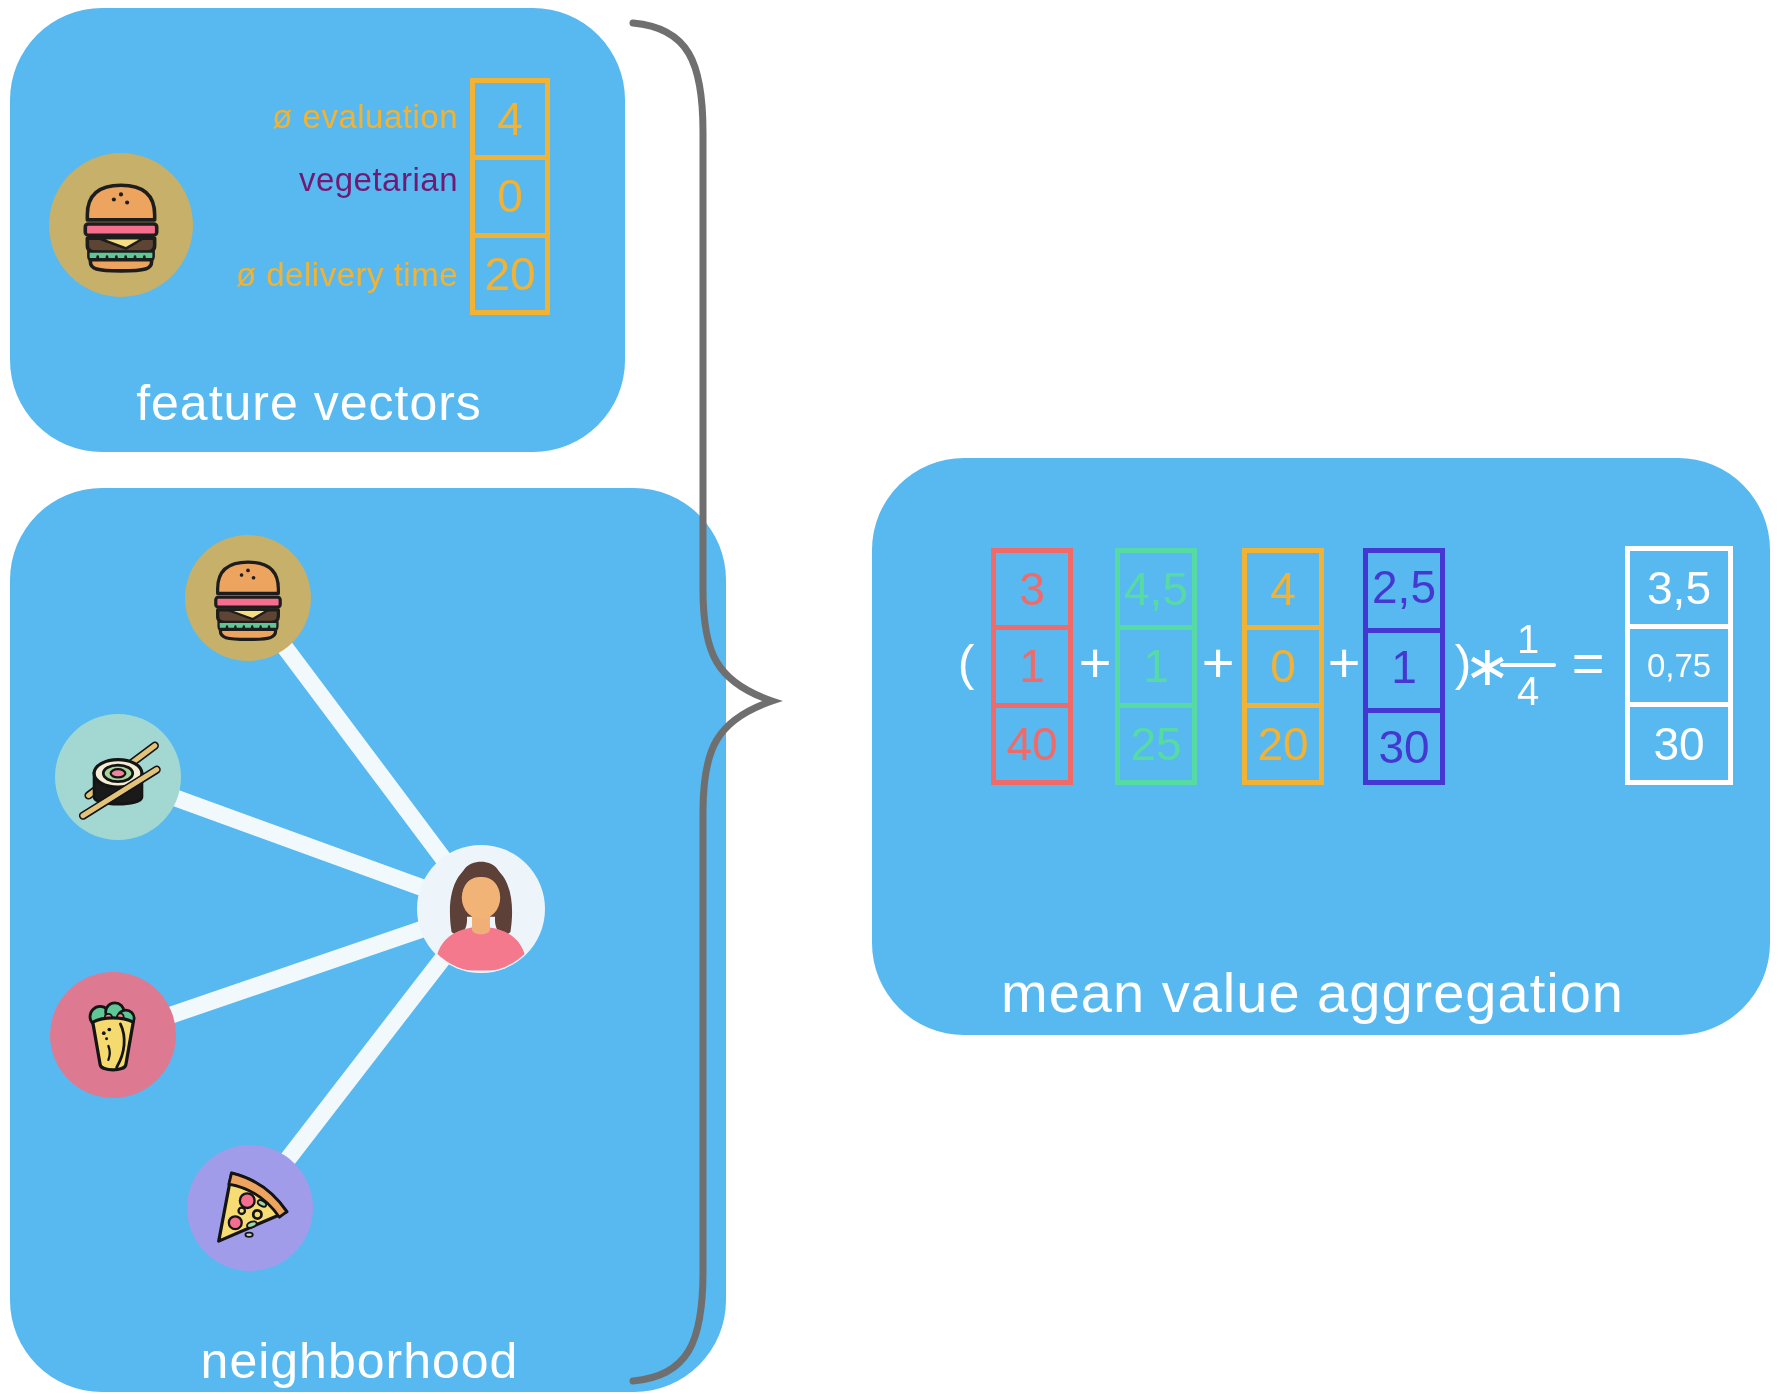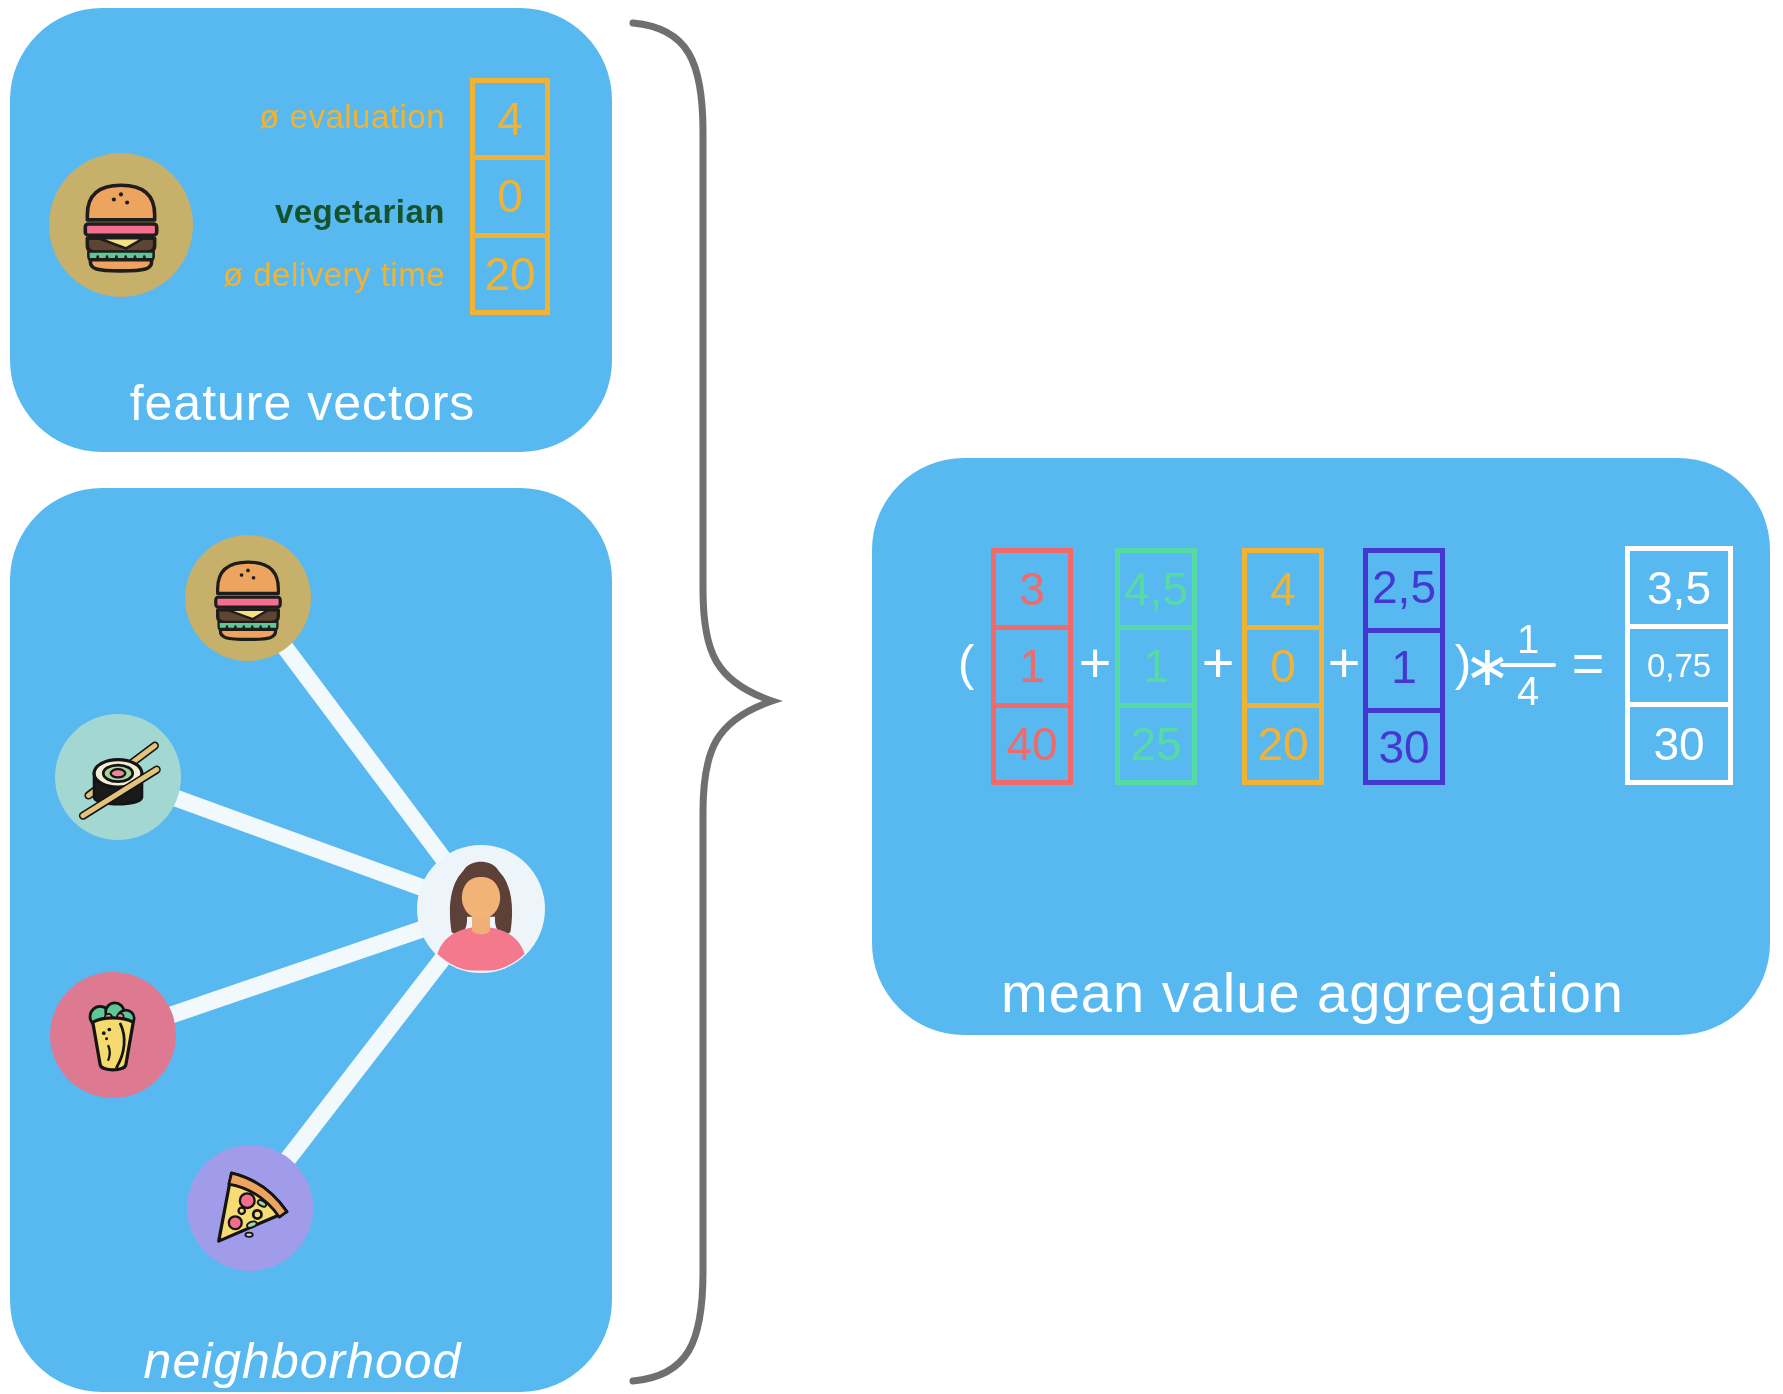--- a/index.html
+++ b/index.html
@@ -2,21 +2,21 @@
 <html><head>
 <meta charset="utf-8">
 <style>
   html,body{margin:0;padding:0;background:#ffffff;}
   .stage{
     position:relative;width:1783px;height:1394px;overflow:hidden;
     font-family:"Liberation Sans","DejaVu Sans",sans-serif;
   }
   .panel{position:absolute;border-radius:92px;}
   #panel-features{left:10px;top:8px;width:602px;height:444px;}
-  #panel-neighborhood{left:10px;top:488px;width:602px;height:904px;font-style:italic;}
+  #panel-neighborhood{left:10px;top:488px;width:716px;height:904px;}
   #panel-aggregation{left:872px;top:458px;width:898px;height:577px;}
 
   .panel-title{
     position:absolute;left:0;right:17px;text-align:center;color:#fff;
     font-size:50px;letter-spacing:1px;line-height:1.1;font-weight:400;
   }
   #panel-features .panel-title{top:368px;}
   #panel-neighborhood .panel-title{top:846px;}
   #panel-aggregation .panel-title{top:488px;font-size:56px;margin-top:16px;}
 
@@ -64,42 +64,42 @@
   .eq-vec{top:90px;width:82px;height:237px;}
 
   svg{display:block;}
   #brace-svg{position:absolute;left:0;top:0;pointer-events:none;}
 </style>
 </head>
 <body>
 
 <div class="stage">
 
-  <section class="panel" id="panel-features" style="background-color: rgb(87, 185, 240);">
+  <section class="panel" id="panel-features" style="background-color: rgb(87, 185, 240); padding-left: 13px;">
 
     <div class="badge" id="burger-badge" style="background-color: rgb(199, 176, 105);">
       <svg viewBox="0 0 100 100" width="102" height="102">
         <g stroke="#1d1d1d" stroke-width="3.5" stroke-linejoin="round" stroke-linecap="round">
           <path d="M17 45 L83 45 L83 40 C83 18 69 11 50 11 C31 11 17 18 17 40 Z" fill="#EDA45F"></path>
           <rect x="15" y="49" width="70" height="11" rx="3" fill="#F56E8D"></rect>
           <path d="M17 63 L83 63 L83 70 C83 76 78 77 72 77 L28 77 C22 77 17 76 17 70 Z" fill="#5E4433"></path>
           <path d="M28 63 L72 63 L55 73 Z" fill="#F6DE82" stroke-width="2.5"></path>
           <path d="M18 76 L82 76 L82 81 a4.57 4.57 0 0 1 -9.14 0 a4.57 4.57 0 0 1 -9.14 0 a4.57 4.57 0 0 1 -9.14 0 a4.57 4.57 0 0 1 -9.14 0 a4.57 4.57 0 0 1 -9.14 0 a4.57 4.57 0 0 1 -9.14 0 a4.57 4.57 0 0 1 -9.14 0 Z" fill="#5FC795" stroke-width="2.5"></path>
           <path d="M20 84 L80 84 L80 86 C80 93 74 95 50 95 C26 95 20 93 20 86 Z" fill="#EDA45F"></path>
         </g>
         <g fill="#1d1d1d">
           <circle cx="43" cy="25" r="2"></circle>
             <circle cx="50" cy="20" r="2"></circle>
             <circle cx="56" cy="28" r="2"></circle>
         </g>
       </svg>
     </div>
 
     <div class="feat-label" style="top: 89px; color: rgb(242, 178, 51);">ø evaluation</div>
-    <div class="feat-label" style="top: 184px; color: #14532d; font-weight: bold;">vegetarian</div>
+    <div class="feat-label" style="top: 152px; color: #701a75;">vegetarian</div>
     <div class="feat-label" style="top: 247px; color: rgb(242, 178, 51);">ø delivery time</div>
 
     <div class="vec" id="feature-vec" style="color: rgb(242, 178, 51);">
       <div class="cell">4</div>
       <div class="cell">0</div>
       <div class="cell">20</div>
     </div>
 
     <div class="panel-title">feature vectors</div>
   </section>

